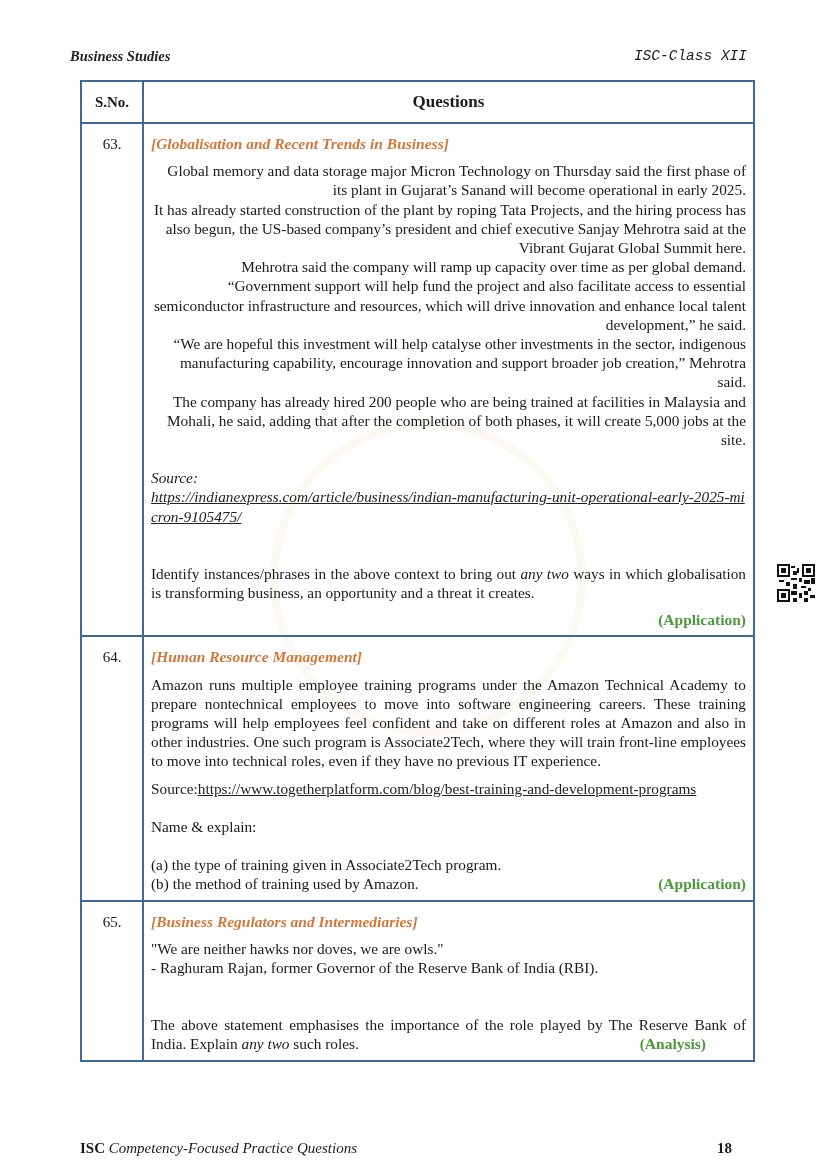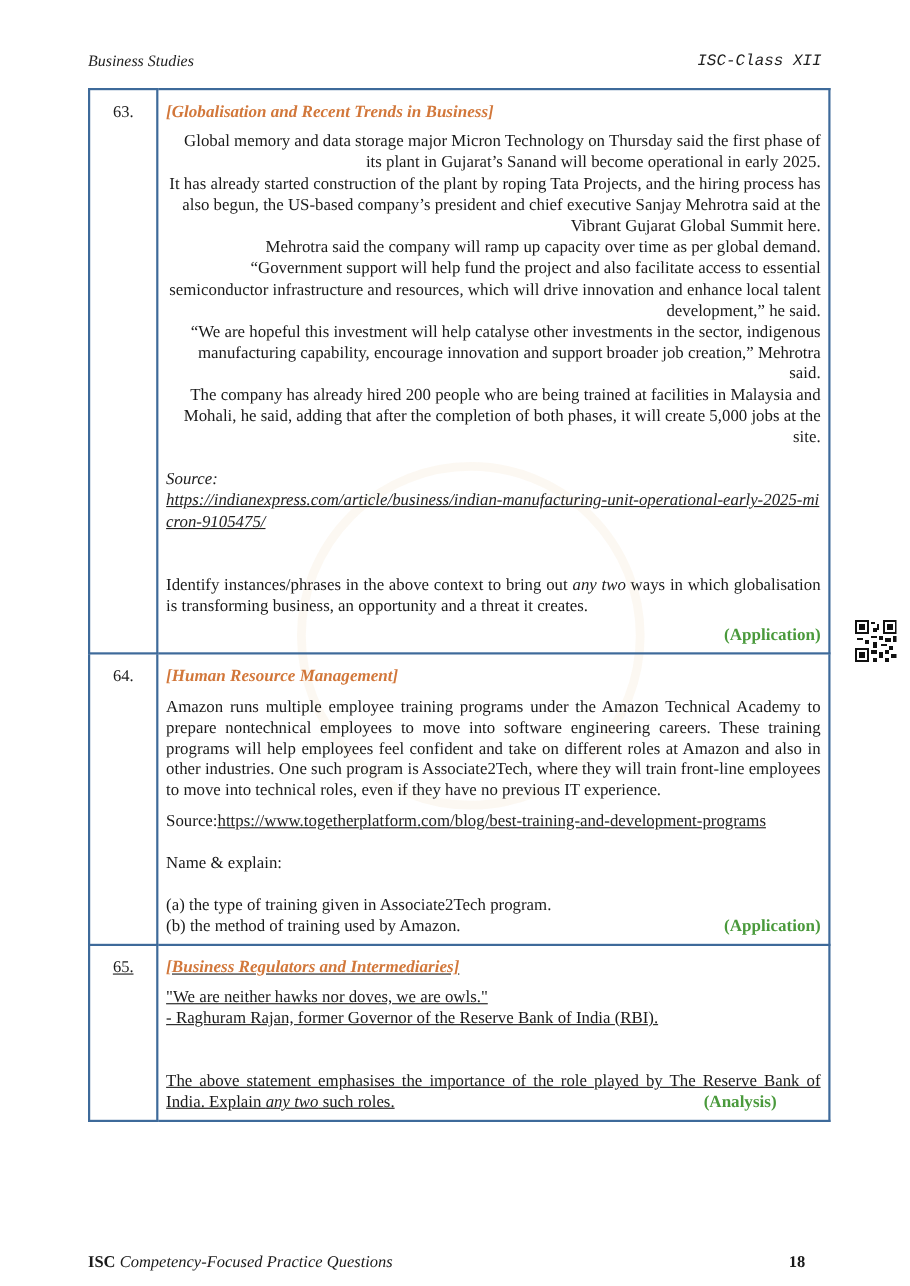--- a/index.html
+++ b/index.html
@@ -1,19 +1,19 @@
 <!DOCTYPE html>
 <html><head>
 <meta charset="utf-8">
 <style>
   html, body { margin:0; padding:0; background:#ffffff; }
   body { width:827px; height:1169px; position:relative; overflow:hidden;
          font-family:"Liberation Serif","DejaVu Serif",serif; color:#1a1a1a; }
   .run-head { position:absolute; top:48px; font-style:italic; font-size:14.5px; color:#222; }
-  .run-head.left { left:80px; }
+  .run-head.left { left:70px;font-weight:bold; }
   .run-head.right { right:80px;font-family:Liberation Mono, monospace; }
   table.qtable { position:absolute; left:80px; top:80px; width:675px; border-collapse:collapse;
                  border:2.5px solid #3e6a9a; }
   .qtable td, .qtable th { border:2.5px solid #3e6a9a; vertical-align:top; }
   .qtable th { height:38px; font-weight:bold; font-size:17px; vertical-align:middle; text-align:center; }
   .qtable th.sno-h { width:58px; font-size:15px; }
   .sno { text-align:center; font-size:15px; padding-top:12px; width:58px; }
   .qcell { padding:10px 7px 6px 7px; font-size:15.3px; line-height:19.2px; }
   .topic { color:#d2773a; font-style:italic; font-weight:bold; font-size:15.5px; margin-bottom:8px; }
   .para { margin:0;text-align:right; }
@@ -37,20 +37,24 @@
 </head>
 <body>
 
 <div class="watermark"></div>
 
 <div class="run-head left">Business Studies</div>
 <div class="run-head right">ISC-Class XII</div>
 
 <table class="qtable">
   <tbody>
+      <tr>
+    <th class="sno-h">S.No.</th>
+    <th>Questions</th>
+  </tr>
 
   <tr style="height:502px;">
     <td class="sno">63.</td>
     <td class="qcell">
       <div class="topic">[Globalisation and Recent Trends in Business]</div>
       <p class="para">Global memory and data storage major Micron Technology on Thursday said the first phase of its plant in Gujarat’s Sanand will become operational in early 2025.</p>
       <p class="para">It has already started construction of the plant by roping Tata Projects, and the hiring process has also begun, the US-based company’s president and chief executive Sanjay Mehrotra said at the Vibrant Gujarat Global Summit here.</p>
       <p class="para">Mehrotra said the company will ramp up capacity over time as per global demand.</p>
       <p class="para">“Government support will help fund the project and also facilitate access to essential semiconductor infrastructure and resources, which will drive innovation and enhance local talent development,” he said.</p>
       <p class="para">“We are hopeful this investment will help catalyse other investments in the sector, indigenous manufacturing capability, encourage innovation and support broader job creation,” Mehrotra said.</p>
@@ -77,21 +81,21 @@
       <div>Name &amp; explain:</div>
       <div class="gap"></div>
       <div>(a) the type of training given in Associate2Tech program.</div>
       <div class="row-ab">
         <span>(b) the method of training used by Amazon.</span>
         <span class="tag">(Application)</span>
       </div>
     </td>
   </tr>
 
-  <tr style="height:160px;text-decoration:underline;">
+  <tr style="height:160px;">
     <td class="sno">65.</td>
     <td class="qcell">
       <div class="topic">[Business Regulators and Intermediaries]</div>
       <div>"We are neither hawks nor doves, we are owls."</div>
       <div>- Raghuram Rajan, former Governor of the Reserve Bank of India (RBI).</div>
       <div class="gap"></div>
           <div class="gap"></div>
       <p class="para justify"><span>The above statement emphasises the importance of the role played by The Reserve Bank of India. Explain </span><em>any two</em><span> such roles.</span><span class="tag" style="float:right;margin-right:40px;">(Analysis)</span></p>
     </td>
   </tr>

